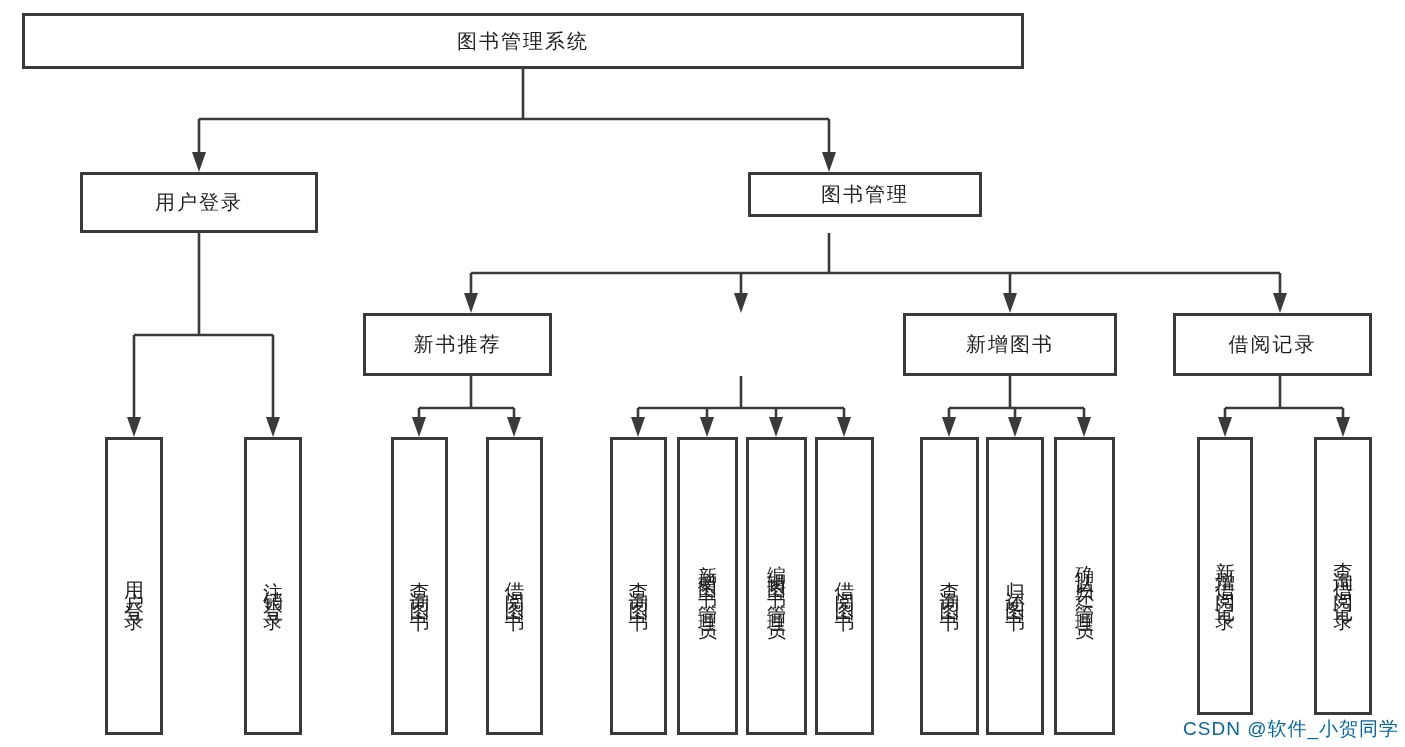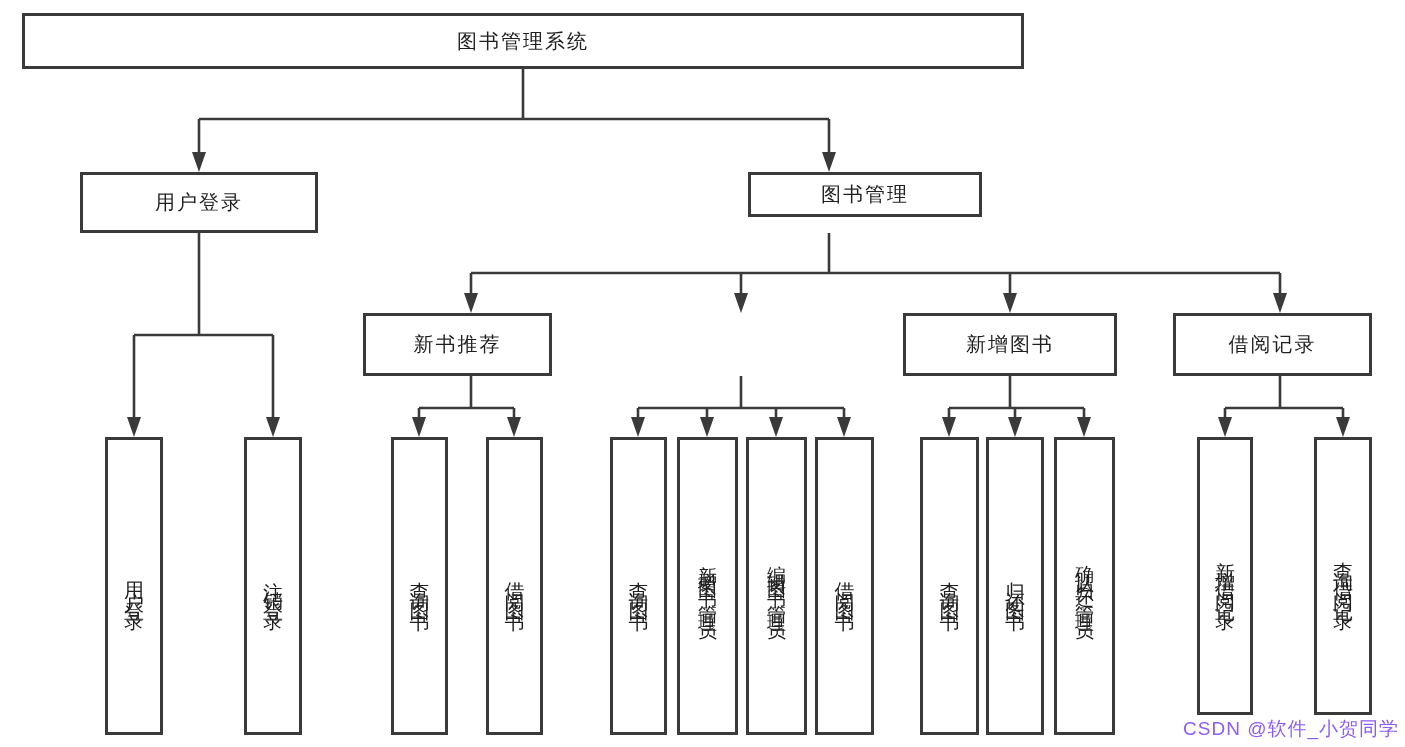--- a/index.html
+++ b/index.html
@@ -14,21 +14,21 @@
     display:flex;align-items:center;justify-content:center;
     font-size:20px;letter-spacing:2px;line-height:1.25;
   }
   .v{
     writing-mode:vertical-rl;text-orientation:mixed;
     letter-spacing:10px;white-space:nowrap;
   }
   .v.long{letter-spacing:8px;font-size:19px;}
   .watermark{
     position:absolute;right:6px;bottom:5px;z-index:5;
-    font-size:19px;letter-spacing:1px;color:#8b5cf6;background:transparent;
+    font-size:19px;letter-spacing:1px;color:#0369a1;background:transparent;
   }
 </style>
 </head>
 <body>
 
 <div class="canvas">
 
   <svg class="lines" width="1405" height="747" viewBox="0 0 1405 747">
     <path fill="none" stroke="#3a3a3a" stroke-width="2.6" d="M523 69V119 M199 119H829 M199 119V153 M829 119V153
          M199 233V335 M134 335H273 M134 335V418 M273 335V418

